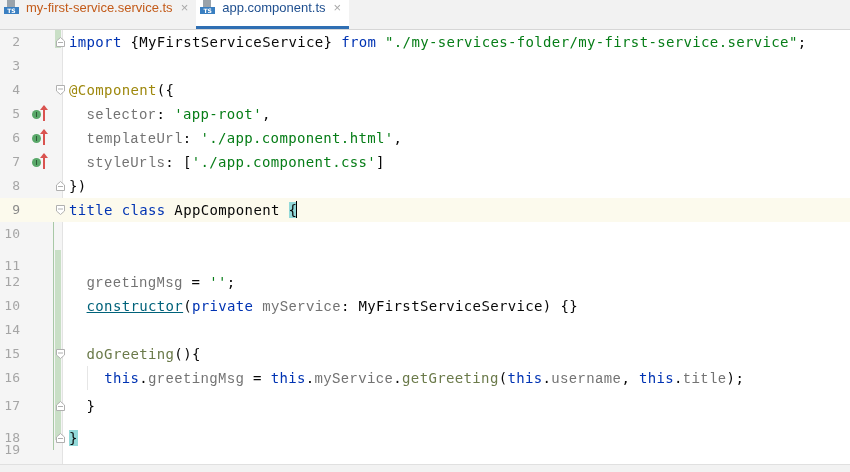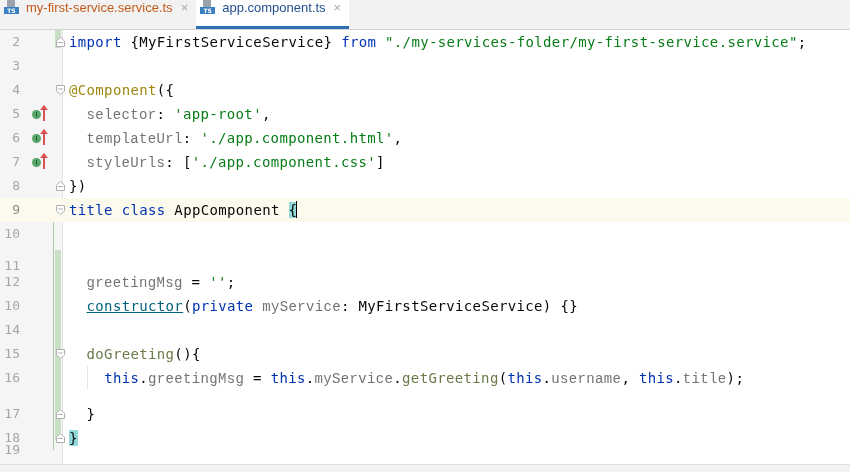--- a/index.html
+++ b/index.html
@@ -176,21 +176,21 @@
       </span>
     <span class="code"><span>  </span><span class="call">doGreeting</span><span>(){</span></span>
   </div>
 
   <div class="line" style="top:336px">
     <span class="lnum">16</span>
     <span class="indent-guide" style="left:87px;top:0;height:24px;"></span>
     <span class="code"><span>    </span><span class="kw">this</span><span>.</span><span class="prop">greetingMsg</span><span> = </span><span class="kw">this</span><span>.</span><span class="prop">myService</span><span>.</span><span class="call">getGreeting</span><span>(</span><span class="kw">this</span><span>.</span><span class="prop">username</span><span>, </span><span class="kw">this</span><span>.</span><span class="prop">title</span><span>);</span></span>
   </div>
 
-  <div class="line" style="top:372px">
+  <div class="line" style="top:364px">
     <span class="lnum">17</span>
     <span class="fold" style="top:7px">
         <svg width="9" height="10">
           <path d="M0.5 9.5 V4 L4.5 0.5 L8.5 4 V9.5 Z" fill="#fff" stroke="#b0b0b0"></path>
           <line x1="2" y1="5.5" x2="7" y2="5.5" stroke="#b0b0b0"></line>
         </svg>
       </span>
     <span class="code"><span>  </span><span>}</span></span>
   </div>
 

